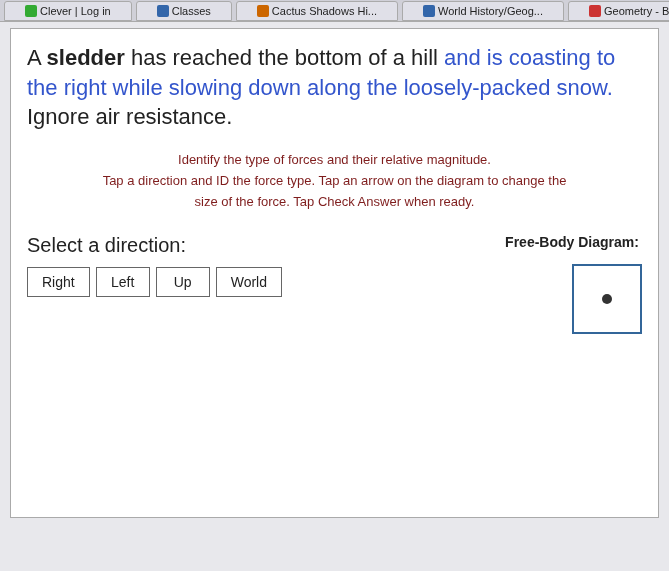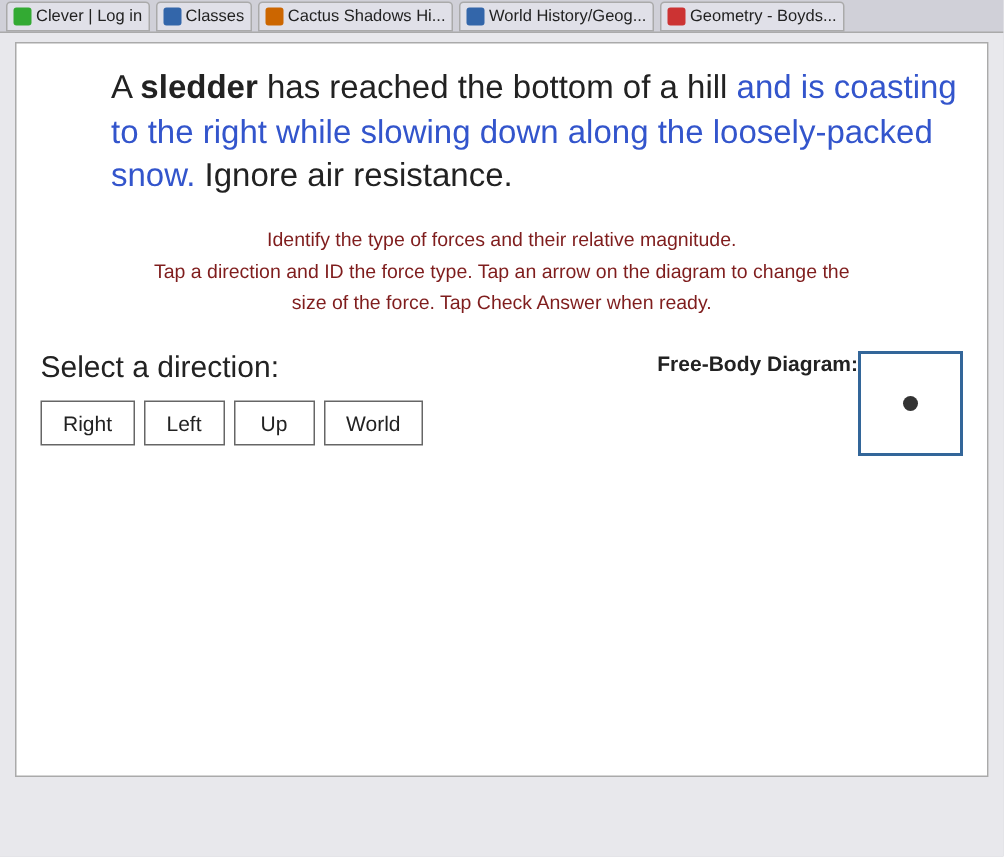--- a/index.html
+++ b/index.html
@@ -21,21 +21,21 @@
       padding: 0 4px;
       font-size: 11px;
       color: #222;
       gap: 4px;
       border-bottom: 1px solid #aaa;
     }
     .tab-bar-item {
       display: flex;
       align-items: center;
       gap: 3px;
-      padding: 0 4px;
+      padding: 0 20px;
       height: 20px;
       background: #e0e0e8;
       border-radius: 3px 3px 0 0;
       border: 1px solid #aaa;
       font-size: 11px;
       white-space: nowrap;
     }
     .tab-icon {
       width: 12px;
       height: 12px;
@@ -66,21 +66,20 @@
       border: 1px solid #aaa;
       padding: 14px 16px 16px 16px;
       min-height: 490px;
     }
 
     .problem-text {
       font-size: 22px;
       line-height: 1.35;
       color: #222;
       margin-bottom: 18px;
-      margin-left: 47px;
     }
     .problem-text .bold-word {
       font-weight: 900;
     }
     .problem-text .blue-text {
       color: #3355cc;
     }
 
     .instructions {
       font-size: 13px;
@@ -120,22 +119,22 @@
       font-size: 14px;
       color: #222;
       cursor: pointer;
       min-width: 54px;
       text-align: center;
     }
 
     .right-panel {
       min-width: 140px;
       display: flex;
-      flex-direction: row;
-      align-items: flex-start;
+      flex-direction: column;
+      align-items: center;
     }
 
     .fbd-label {
       font-size: 14px;
       font-weight: bold;
       color: #222;
       margin-bottom: 14px;
       text-align: right;
     }
 

